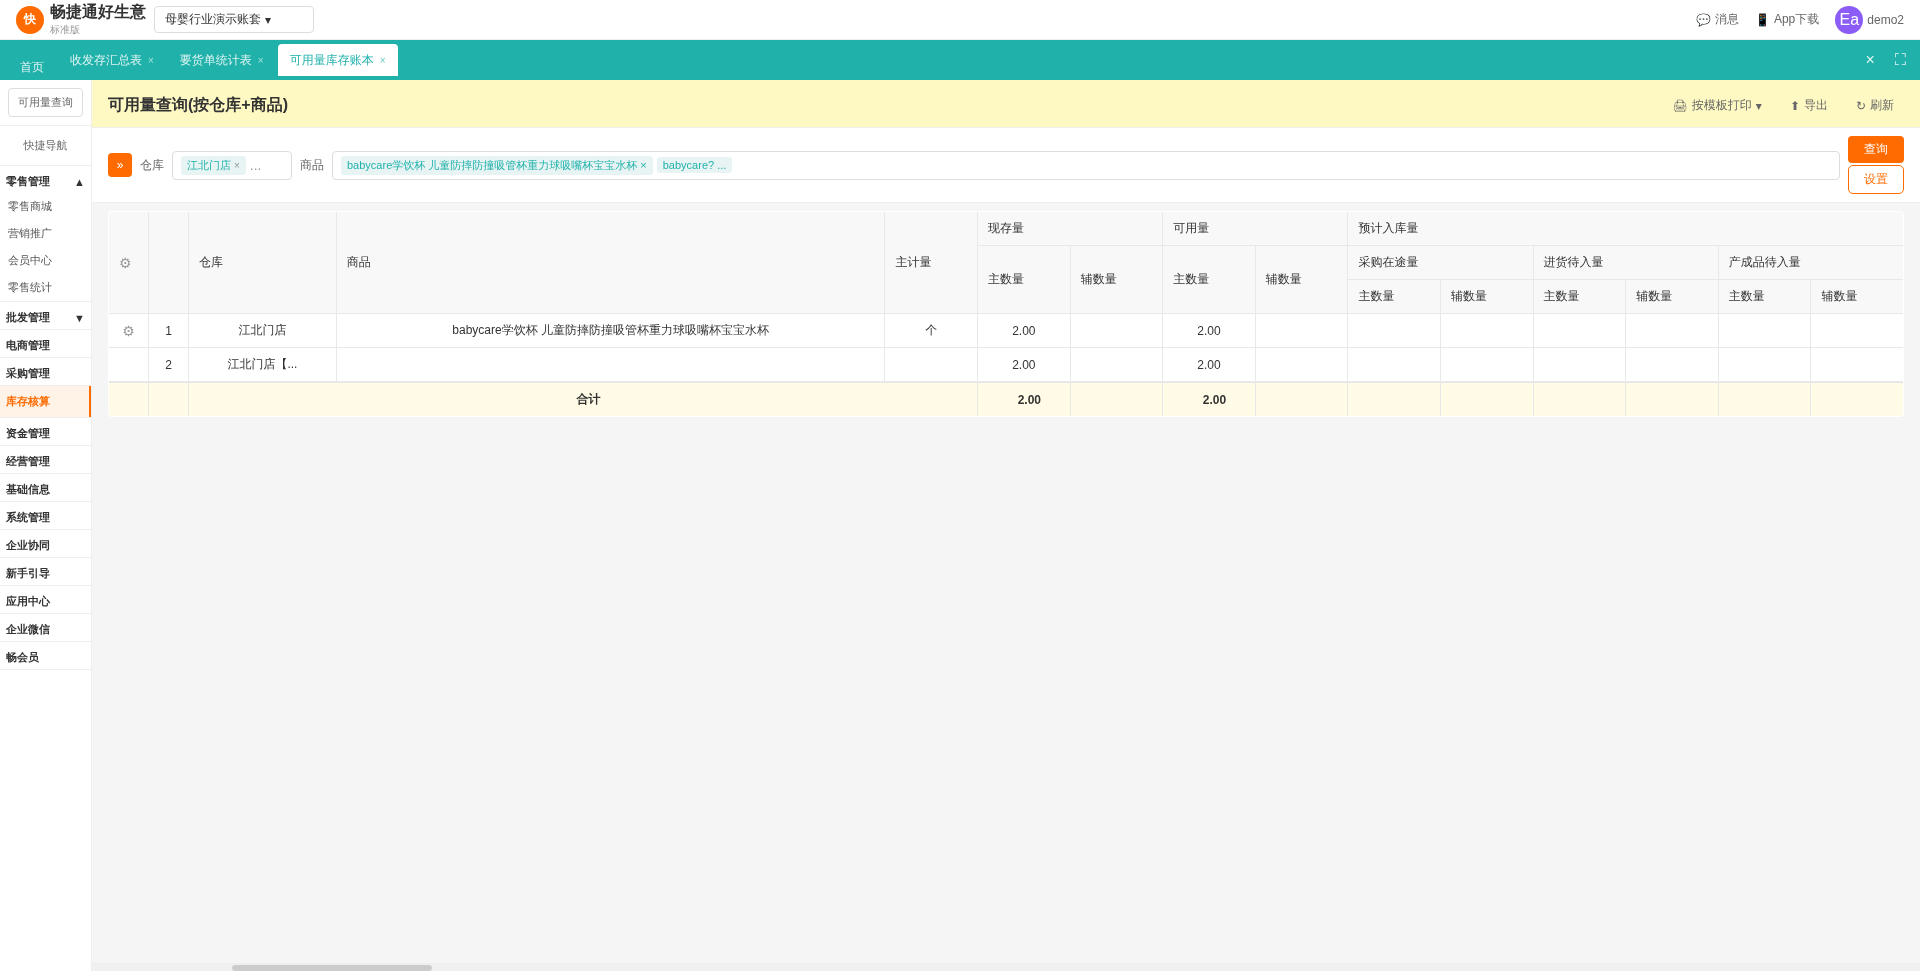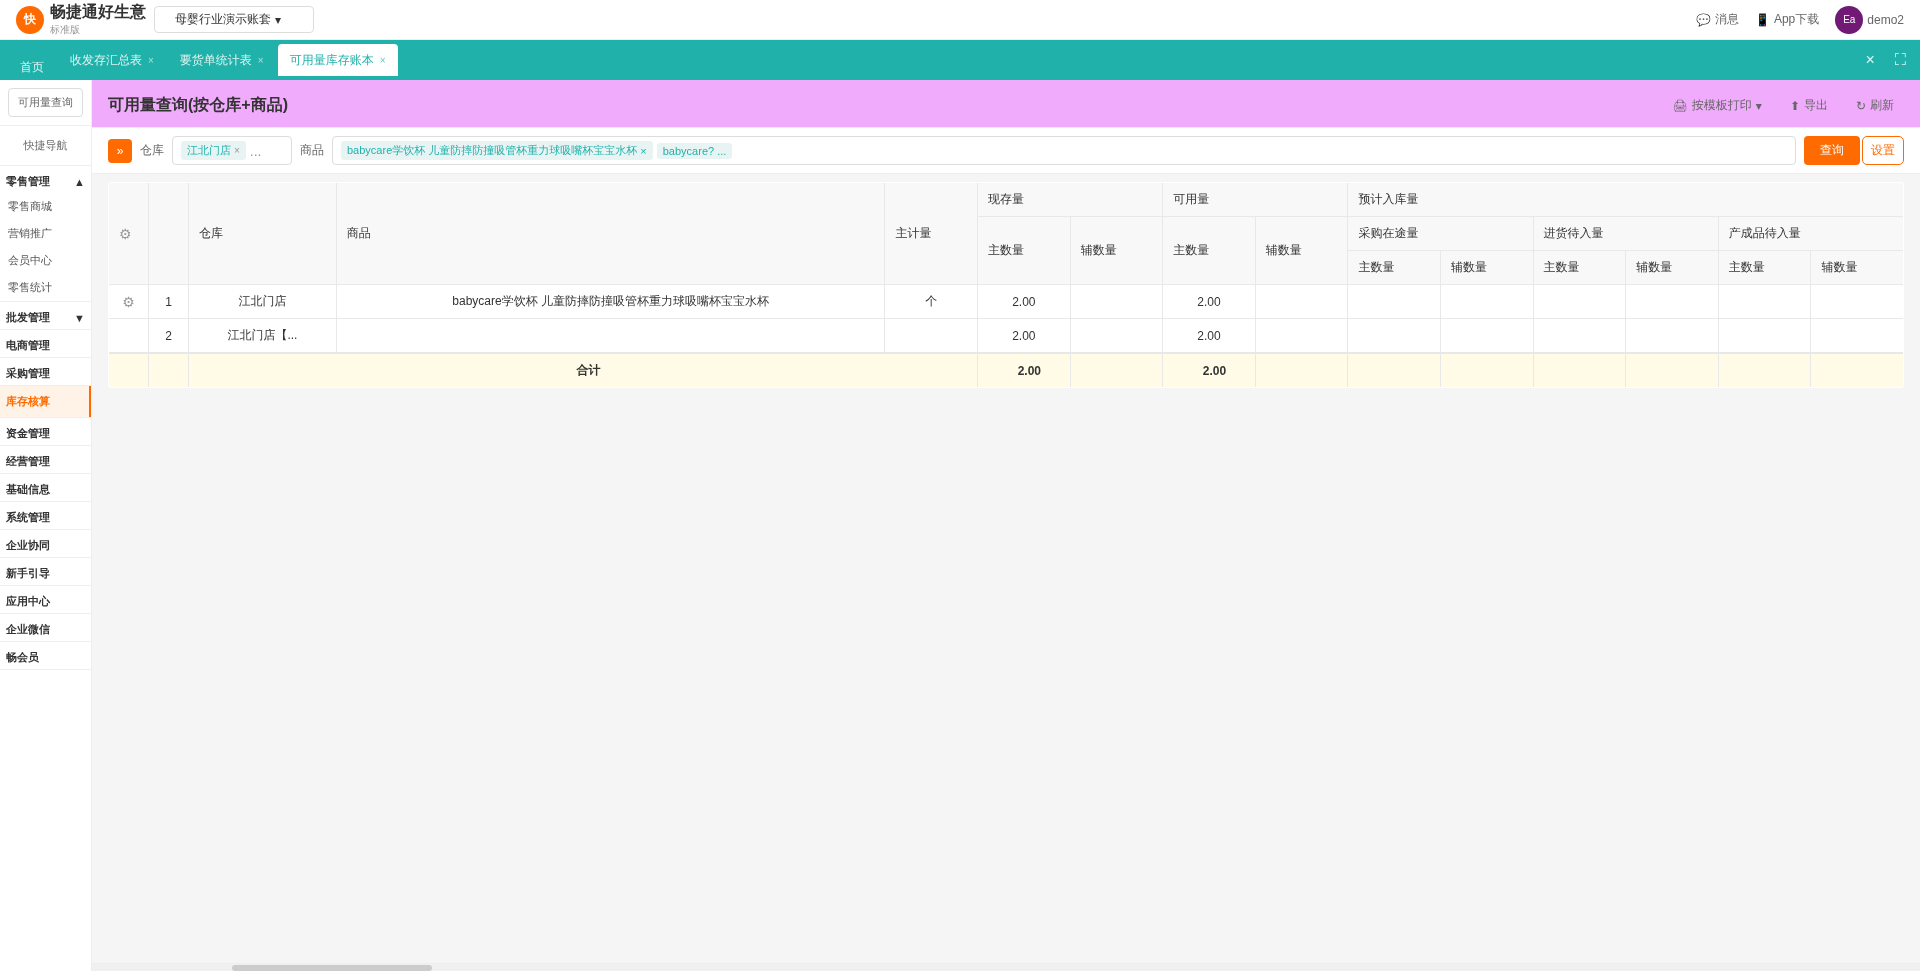--- a/index.html
+++ b/index.html
@@ -5,24 +5,24 @@
     * { margin: 0; padding: 0; box-sizing: border-box; }
     body { font-family: 'Microsoft YaHei', Arial, sans-serif; font-size: 12px; background: #f5f5f5; color: #333; width: 1920px; min-height: 971px; overflow-x: hidden; }
 
     
     .top-bar { height: 40px; background: #fff; display: flex; align-items: center; justify-content: space-between; padding: 0 16px; border-bottom: 1px solid #eee; }
     .top-bar-left { display: flex; align-items: center; gap: 8px; }
     .brand-logo { display: flex; align-items: center; gap: 6px; }
     .brand-icon { width: 28px; height: 28px; background: #ff6b00; border-radius: 50%; display: flex; align-items: center; justify-content: center; color: #fff; font-size: 12px; font-weight: bold; }
     .brand-name { font-size: 16px; color: #333; font-weight: bold; }
     .brand-version { font-size: 10px; color: #999; }
-    .industry-selector { display: flex; align-items: center; gap: 4px; padding: 4px 20px; border: 1px solid #ddd; border-radius: 4px; cursor: pointer; font-size: 12px; color: #333; min-width: 160px; }
+    .industry-selector { display: flex; align-items: center; gap: 4px; padding: 4px 10px; border: 1px solid #ddd; border-radius: 4px; cursor: pointer; font-size: 12px; color: #333; min-width: 160px; }
     .top-bar-right { display: flex; align-items: center; gap: 16px; }
     .top-right-item { display: flex; align-items: center; gap: 4px; font-size: 12px; color: #666; cursor: pointer; }
-    .avatar { width: 28px; height: 28px; border-radius: 50%; background: #701a75; display: flex; align-items: center; justify-content: center; color: #fff; font-size: 10px; }
+    .avatar { width: 28px; height: 28px; border-radius: 50%; background: #8b5cf6; display: flex; align-items: center; justify-content: center; color: #fff; font-size: 16px; }
 
     
     .nav-tabs { height: 40px; background: #20b2aa; display: flex; align-items: center; padding: 0 8px; gap: 2px; }
     .nav-tab { height: 32px; padding: 0 12px; display: flex; align-items: center; gap: 6px; border-radius: 4px 4px 0 0; cursor: pointer; font-size: 12px; color: rgba(255,255,255,0.85); white-space: nowrap; }
     .nav-tab.active { background: #fff; color: #20b2aa; border-radius: 4px 4px 0 0; }
     .nav-tab .close-icon { font-size: 10px; cursor: pointer; opacity: 0.7; }
     .nav-tab.home { background: transparent; align-items: flex-end; }
     .nav-window-controls { margin-left: auto; display: flex; gap: 8px; }
     .nav-window-btn { color: rgba(255,255,255,0.85); cursor: pointer; font-size: 16px; padding: 2px 6px; }
 
@@ -37,37 +37,37 @@
     .sidebar-nav-item { padding: 8px 6px; text-align: center; font-size: 11px; color: #666; cursor: pointer; }
     .sidebar-section { border-bottom: 1px solid #eee; }
     .sidebar-section-title { padding: 8px 6px 4px; font-size: 11px; color: #333; font-weight: bold; display: flex; align-items: center; justify-content: space-between; cursor: pointer; font-family: Liberation Serif, serif; }
     .sidebar-item { padding: 6px 8px; font-size: 11px; color: #555; cursor: pointer; text-align: left; }
     .sidebar-item.active { background: #fff3e8; color: #ff6b00; border-right: 2px solid #ff6b00; font-weight: bold; }
 
     
     .content-area { flex: 1; display: flex; flex-direction: column; overflow: hidden; background: #f5f5f5; }
 
     
-    .page-header { background: #f0abfc; padding: 12px 16px 8px; border-bottom: 1px solid #eee; display: flex; align-items: center; justify-content: space-between; }
+    .page-header { background: #fef9c3; padding: 12px 16px 8px; border-bottom: 1px solid #eee; display: flex; align-items: center; justify-content: space-between; }
     .page-title { font-size: 16px; font-weight: bold; color: #333; }
     .page-actions { display: flex; align-items: center; gap: 8px; }
     .action-btn { display: flex; align-items: center; gap: 4px; padding: 5px 10px; border: none; background: transparent; cursor: pointer; font-size: 12px; color: #666; border-radius: 4px; }
     .action-btn .btn-icon { font-size: 12px; }
 
     
     .filter-area { background: #fff; padding: 8px 16px; border-bottom: 1px solid #eee; display: flex; align-items: center; gap: 8px; }
     .filter-expand-btn { width: 24px; height: 24px; background: #ff6b00; color: #fff; border: none; border-radius: 4px; cursor: pointer; display: flex; align-items: center; justify-content: center; font-size: 12px; }
     .filter-label { font-size: 12px; color: #666; }
     .filter-tag-group { display: flex; align-items: center; gap: 4px; padding: 4px 8px; border: 1px solid #ddd; border-radius: 4px; background: #fff; min-width: 120px; }
     .filter-tag { background: #e8f4f4; color: #20b2aa; padding: 2px 6px; border-radius: 3px; font-size: 11px; display: flex; align-items: center; gap: 3px; }
     .filter-tag .remove { cursor: pointer; color: #999; font-size: 10px; }
     .filter-dots { color: #999; font-size: 14px; cursor: pointer; }
     .product-filter { display: flex; align-items: center; gap: 4px; padding: 4px 8px; border: 1px solid #ddd; border-radius: 4px; background: #fff; flex: 1; }
     .product-tag { background: #e8f4f4; color: #20b2aa; padding: 2px 6px; border-radius: 3px; font-size: 11px; display: flex; align-items: center; gap: 3px; white-space: nowrap; }
-    .filter-actions { display: flex; flex-direction: row; gap: 2px; justify-content: center; }
+    .filter-actions { display: flex; flex-direction: column; gap: 2px; justify-content: center; }
     .btn-query { padding: 5px 16px; background: #ff6b00; color: #fff; border: none; border-radius: 4px; cursor: pointer; font-size: 12px; }
     .btn-settings { padding: 5px 8px; background: #fff; color: #ff6b00; border: 1px solid #ff6b00; border-radius: 5px; cursor: pointer; font-size: 12px; }
 
     
     .table-area { flex: 1; overflow: auto; padding: 8px 16px; background: #f5f5f5; }
     .data-table { width: 100%; border-collapse: collapse; background: #fff; border: 1px solid #e8e8e8; border-radius: 4px; overflow: hidden; }
     .data-table th { background: #f8f8f8; border: 1px solid #e8e8e8; padding: 8px 10px; font-size: 12px; color: #333; font-weight: normal; text-align: left; white-space: nowrap; }
     .data-table td { border: 1px solid #e8e8e8; padding: 8px 10px; font-size: 12px; color: #333; text-align: center; }
     .data-table .col-num { width: 40px; }
     .data-table .col-gear { width: 40px; }

